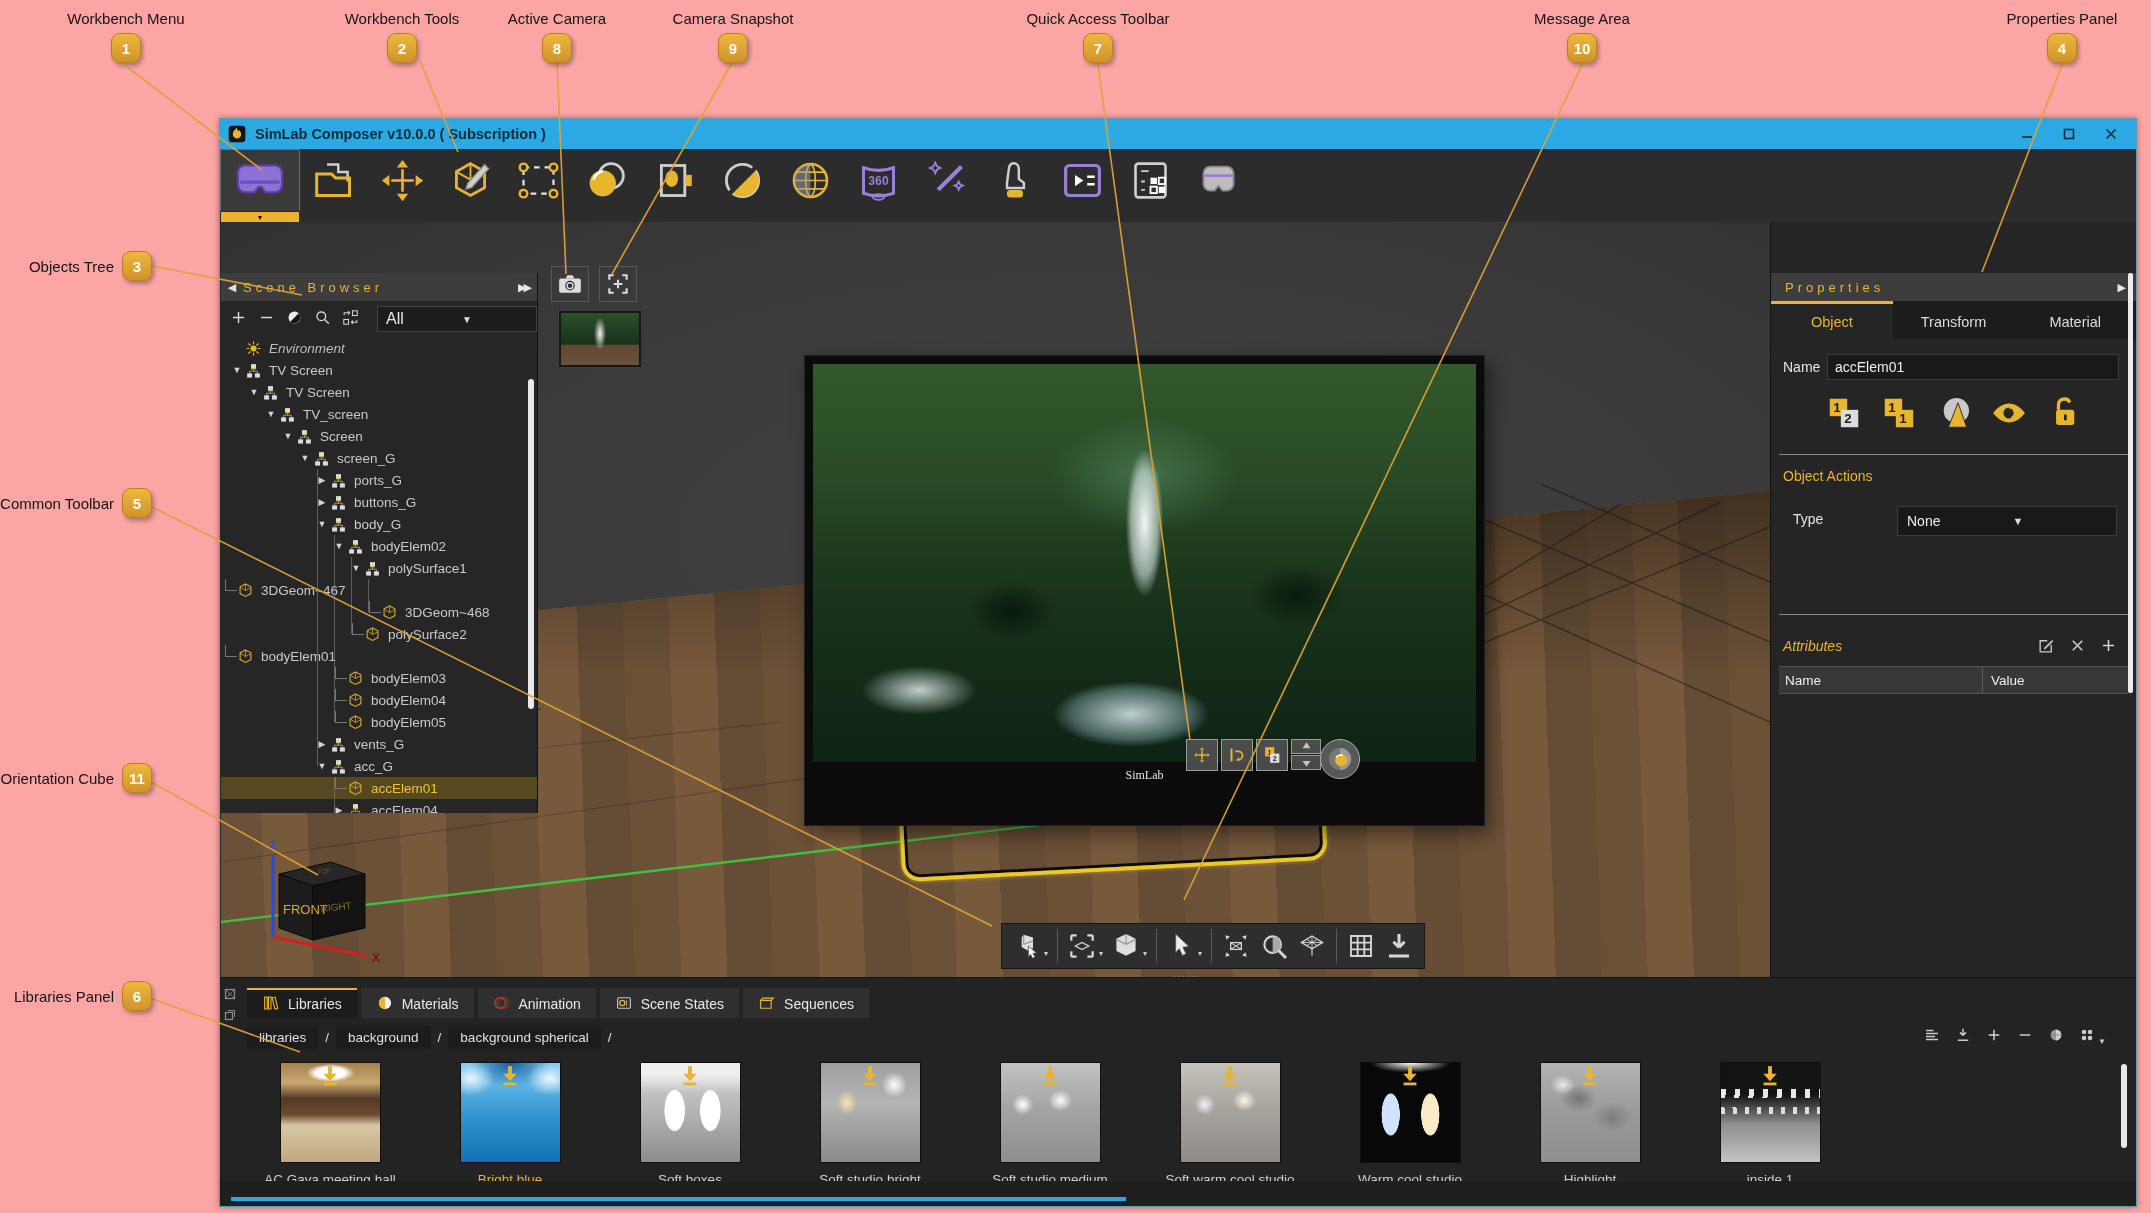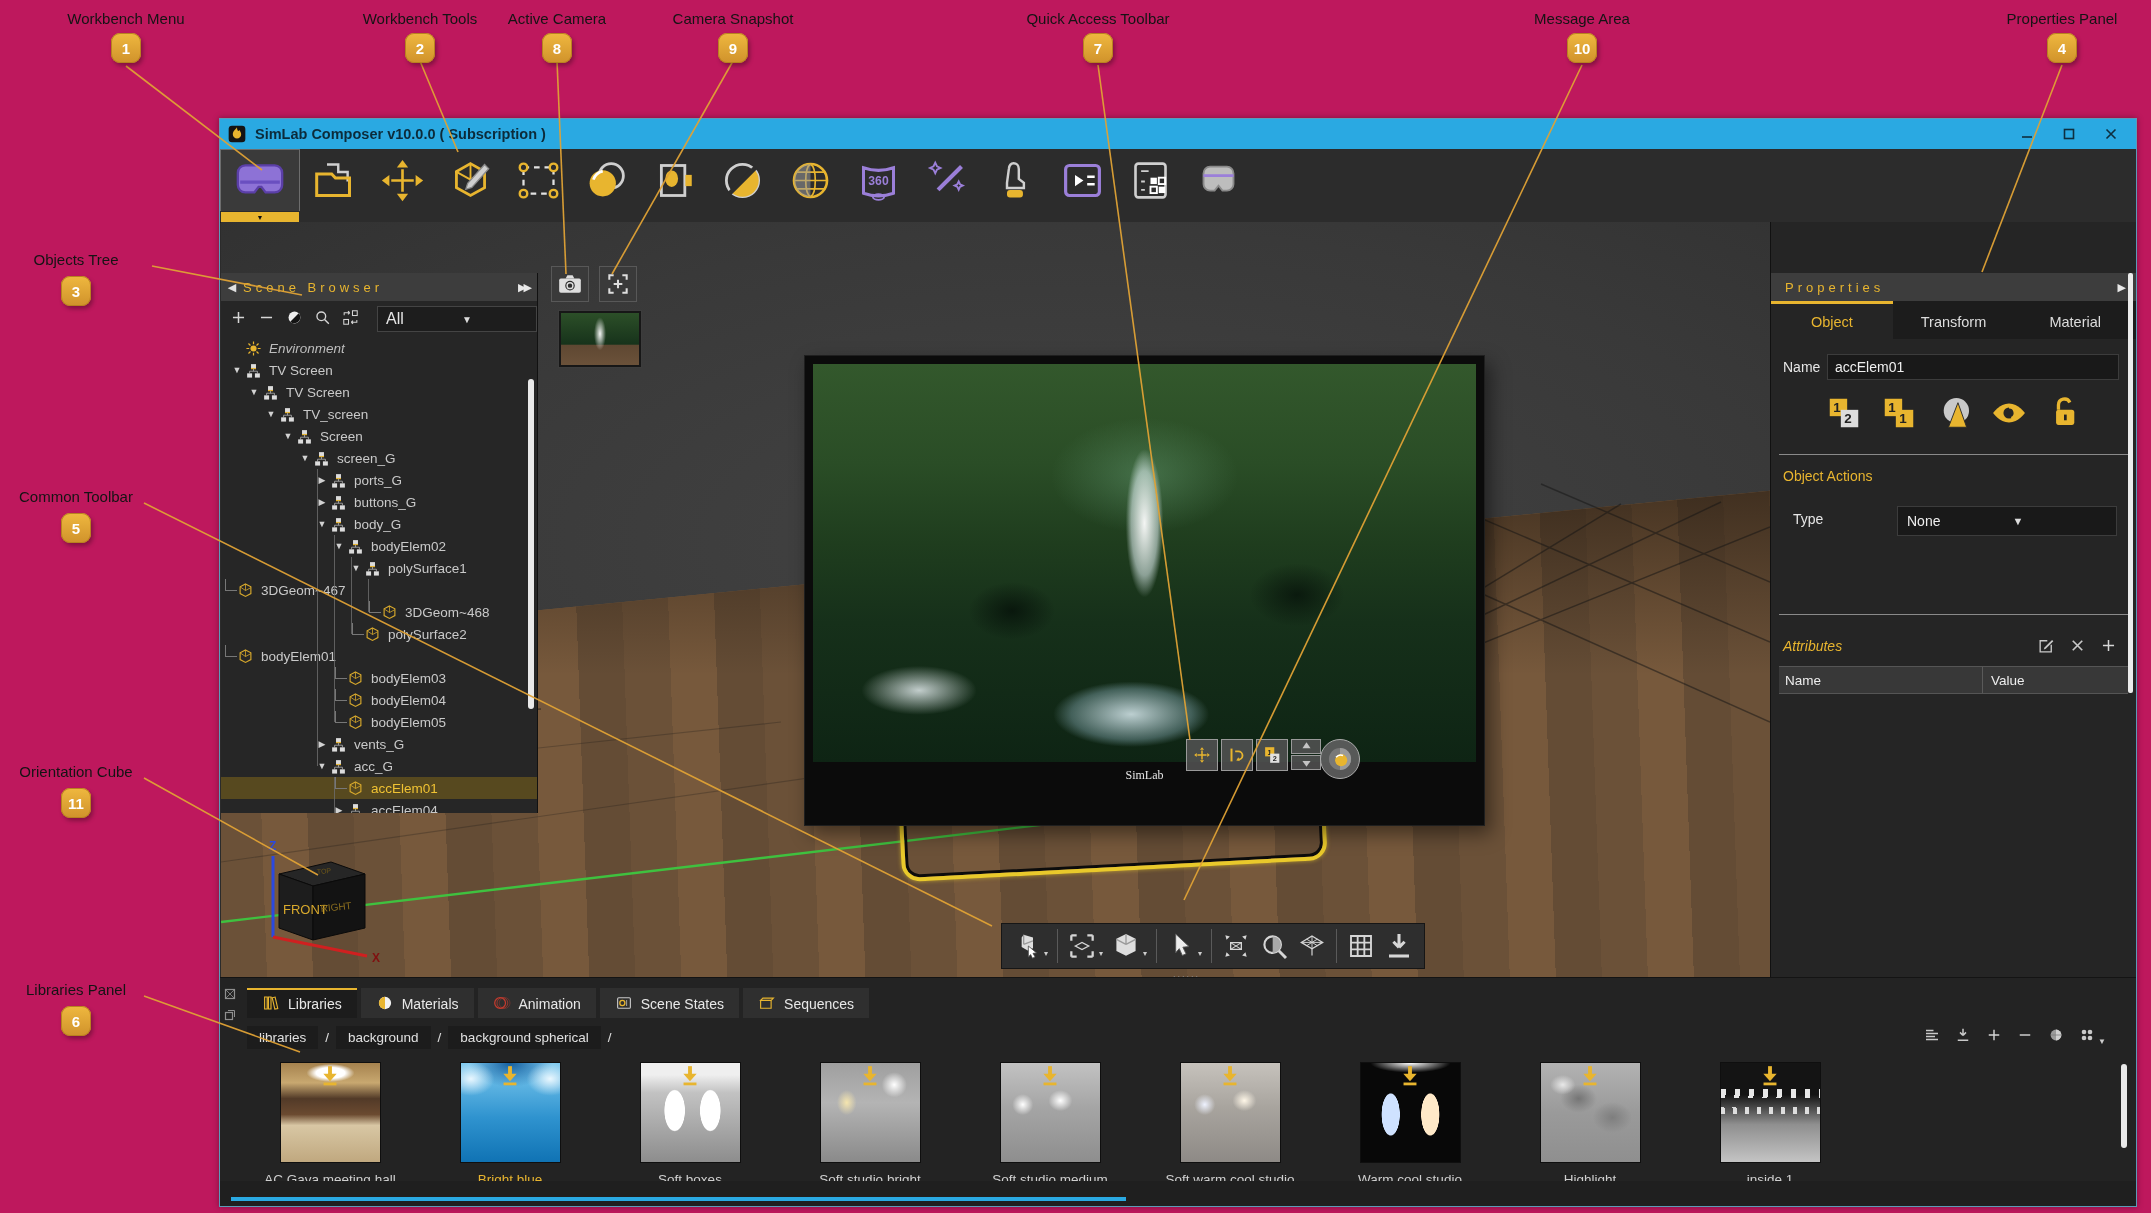--- a/index.html
+++ b/index.html
@@ -1,18 +1,18 @@
 <!DOCTYPE html>
 <html><head>
 <meta charset="utf-8">
 <style>
   html,body{margin:0;padding:0;background:#fff;font-family:"Liberation Sans",sans-serif;}
-  #page{position:relative;width:2151px;height:1213px;background:#be185d;overflow:hidden;}
-  
-  .callout{position:absolute;z-index:60;display:flex;align-items:center;flex-direction:column;}
+  #page{position:relative;width:2151px;height:1213px;background:#fca5a5;overflow:hidden;}
+  
+  .callout{position:absolute;z-index:60;display:flex;align-items:center;}
   .callout.top{flex-direction:column;gap:6px;width:140px;top:10px;}
   .callout.left{width:152px;justify-content:flex-end;gap:8px;}
   .clabel{font-size:15px;color:#141414;white-space:nowrap;}
   .cbadge{min-width:30px;height:30px;border-radius:9px;display:flex;align-items:center;justify-content:center;
     font-size:15px;font-weight:bold;color:#fff;background:linear-gradient(#efb83f,#d0922b);
     box-shadow:2px 3px 4px rgba(0,0,0,.3), inset 0 0 0 1px #b8811f;}
   #leads{position:absolute;left:0;top:0;z-index:55;pointer-events:none;}
   
   #win{position:absolute;left:219px;top:118px;width:1916px;height:1087px;background:#2b2b2b;
     border:1px solid #5d9ab8;box-shadow:0 0 6px rgba(0,0,0,.35);}
@@ -183,21 +183,21 @@
       <line x1="144" y1="503" x2="992" y2="926"></line>
       <line x1="144" y1="778" x2="318" y2="875"></line>
       <line x1="144" y1="996" x2="300" y2="1052"></line>
     </g>
   </svg>
 
   <div class="callout top" style="left:56px">
       <span class="clabel">Workbench Menu</span>
       <span class="cbadge">1</span>
     </div>
-  <div class="callout top" style="left:350px">
+  <div class="callout top" style="left:332px">
       <span class="clabel">Workbench Tools</span>
       <span class="cbadge">2</span>
     </div>
   <div class="callout top" style="left:487px">
       <span class="clabel">Active Camera</span>
       <span class="cbadge">8</span>
     </div>
   <div class="callout top" style="left:663px">
       <span class="clabel">Camera Snapshot</span>
       <span class="cbadge">9</span>

